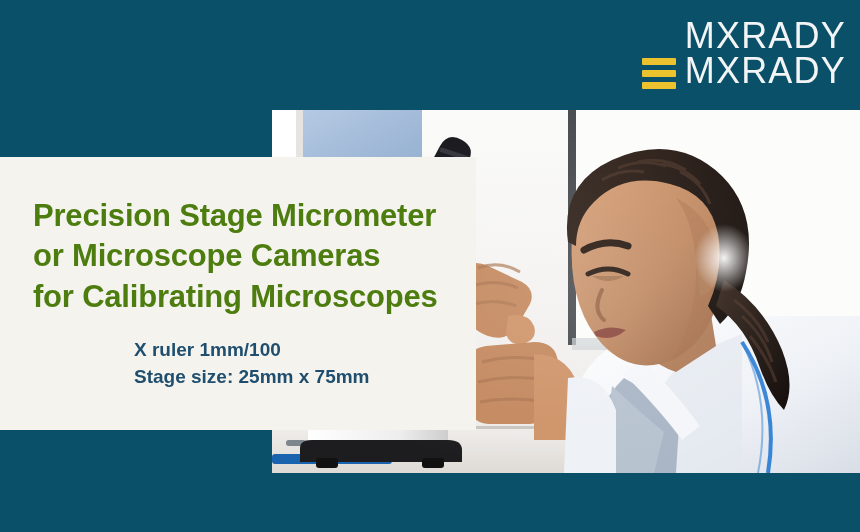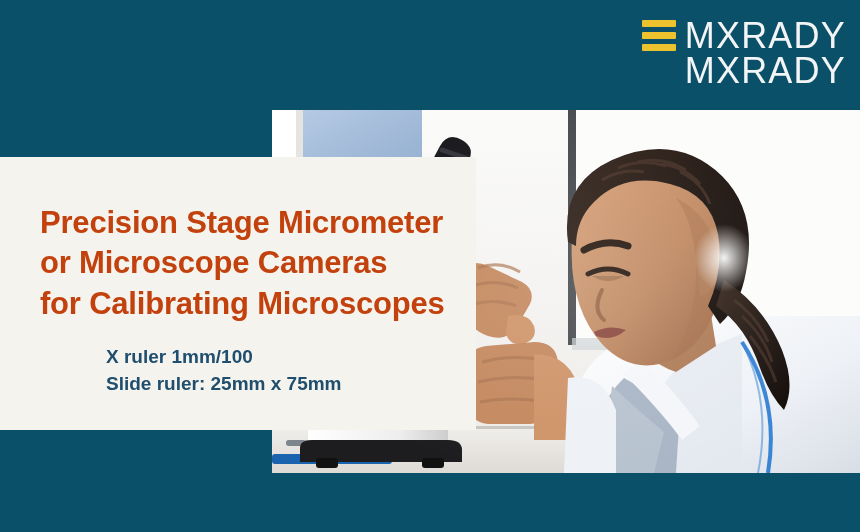--- a/index.html
+++ b/index.html
@@ -15,21 +15,21 @@
     background: #0a5068;
     font-family: "Liberation Sans", sans-serif;
   }
 
   
   #brand {
     position: absolute;
     top: 18px;
     right: 14px;
     display: flex;
-    align-items: flex-start;
+    align-items: flex-end;
     gap: 9px;
   }
   #brand-mark {
     display: flex;
     flex-direction: column;
     justify-content: center;
     gap: 5px;
     margin-top: 2px;
   }
   #brand-mark .bar {
@@ -72,41 +72,42 @@
     position: absolute;
     left: 0;
     top: 157px;
     width: 476px;
     height: 273px;
     background: #f5f3ee;
     box-sizing: border-box;
     padding: 30px 22px 18px 24px;
   }
   #headline {
-    color: #c2410c;
+    color: #4d7c0f;
     font-size: 31px;
     font-weight: bold;
     line-height: 1.30;
     letter-spacing: -0.2px;
-    margin: 16px;
+    margin: 9px;
   }
   #headline .hl {
     display: block;
     white-space: nowrap;
   }
   #specs {
     margin: 20px 0 0 82px;
     color: #1f4e6e;
     font-size: 19px;
     font-weight: bold;
     line-height: 1.42;
   }
   #specs .spec {
     display: block;
     white-space: nowrap;
+    margin-left: 28px;
   }
 </style>
 </head>
 <body>
 
 <div id="banner">
 
   <div id="photo">
     <svg viewBox="0 0 588 363" preserveAspectRatio="xMidYMid slice">
       <defs>
@@ -304,17 +305,17 @@
   </div>
 
   <div id="text-card">
     <h1 id="headline">
       <span class="hl">Precision Stage Micrometer</span>
       <span class="hl">or Microscope Cameras</span>
       <span class="hl">for Calibrating Microscopes</span>
     </h1>
     <div id="specs">
       <span class="spec">X ruler 1mm/100</span>
-      <span class="spec">Slide ruler: 25mm x 75mm</span>
+      <span class="spec">Stage size: 25mm x 75mm</span>
     </div>
   </div>
 
 </div>
 
 </body></html>

